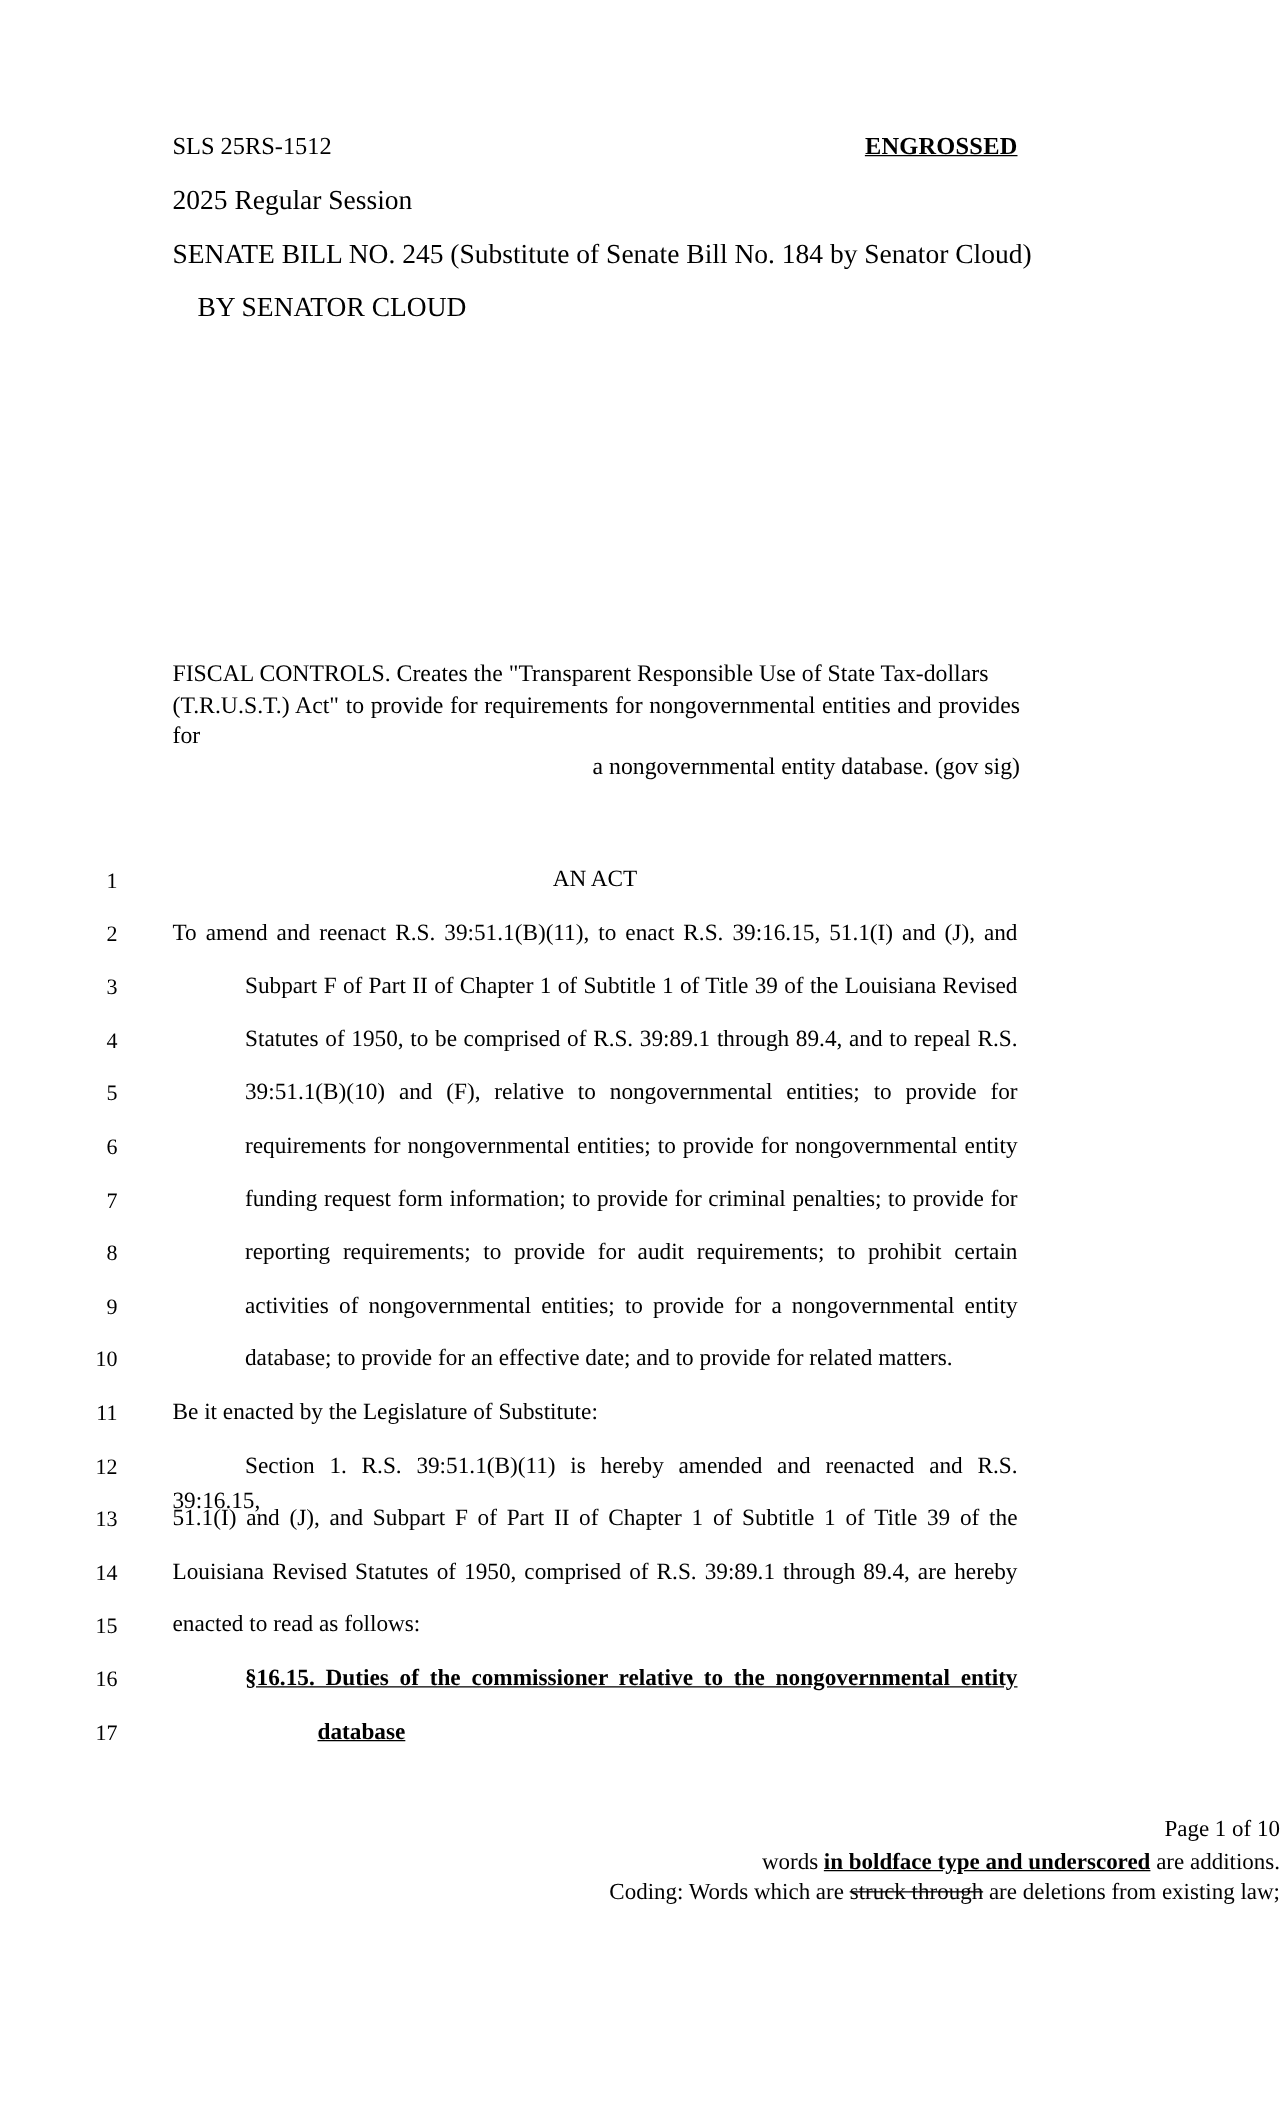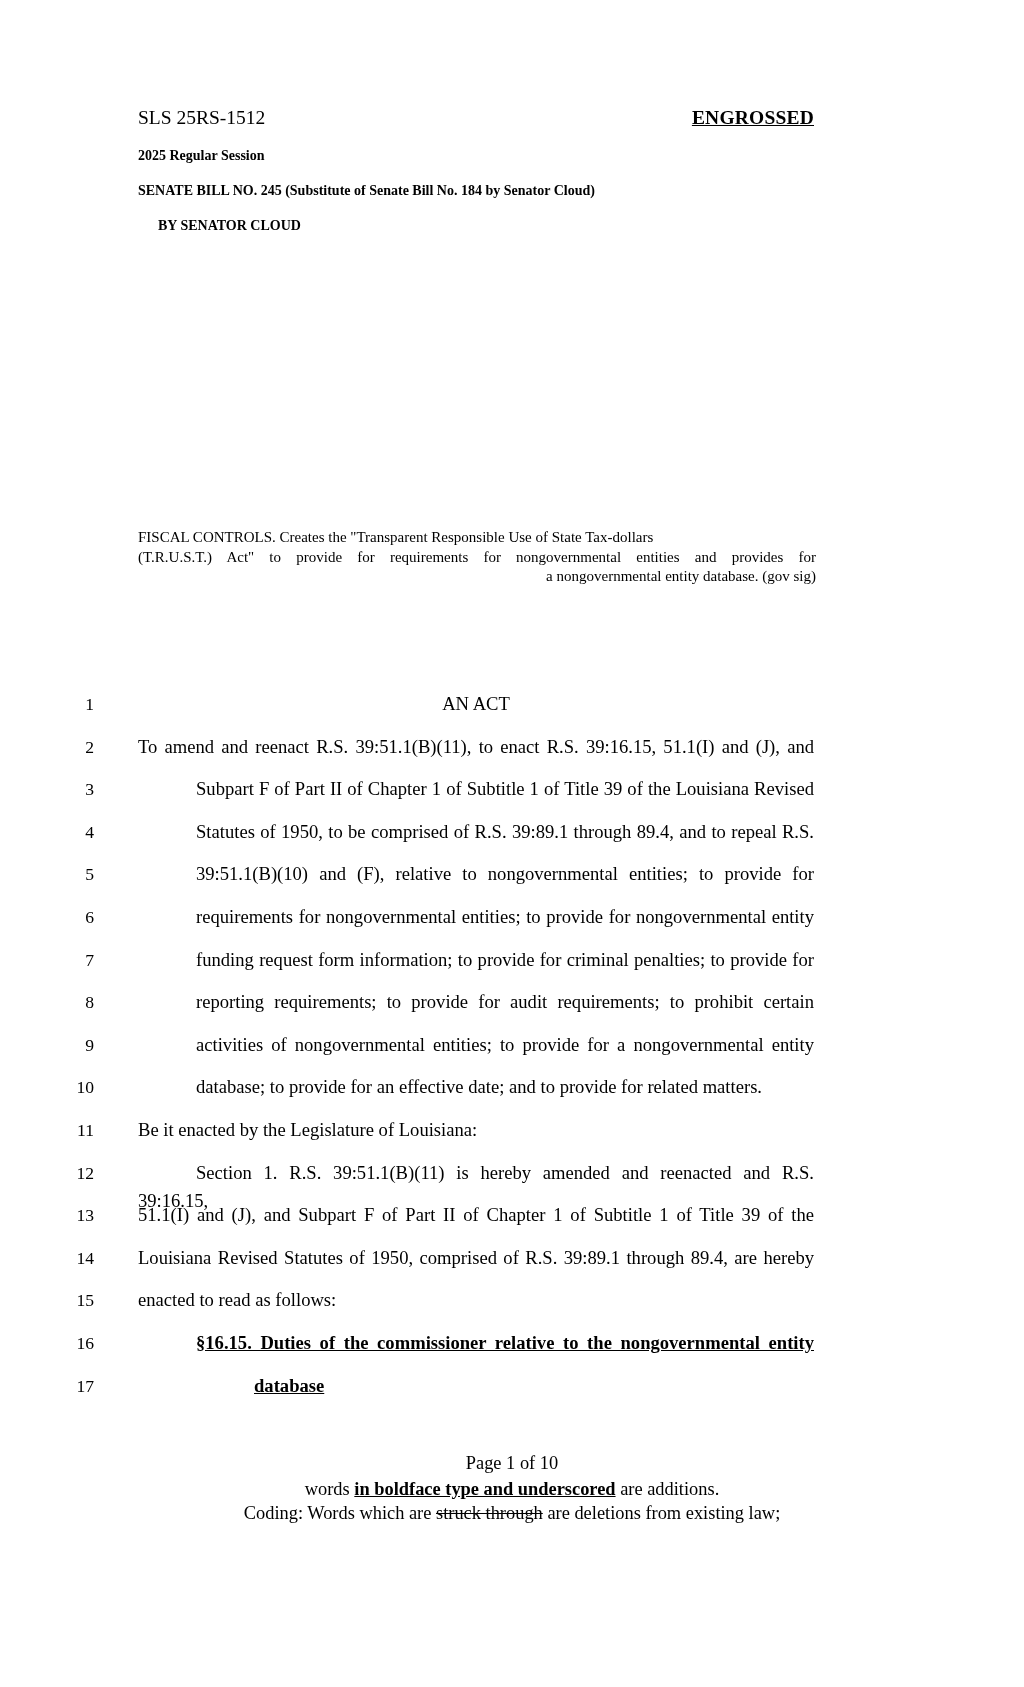--- a/index.html
+++ b/index.html
@@ -36,35 +36,34 @@
     margin-bottom: 21px;
   }
   .doc-id { white-space: nowrap; }
   .engrossed {
     font-weight: bold;
     text-decoration: underline;
     letter-spacing: 0.2px;
     white-space: nowrap;
   }
   .header-line {
-    font-size: 14px;
+    font-size: 22px;
     line-height: 1.0;
     margin-bottom: 21px;
     white-space: nowrap;
-    font-weight: bold;
   }
   .header-line:last-child { margin-bottom: 0; margin-left: 20px; }
 
   
   .digest {
     position: absolute;
     left: 138px;
     top: 528px;
     width: 678px;
-    font-size: 15px;
+    font-size: 19px;
     line-height: 1.30;
     text-align: justify;
   }
   .digest p { margin: 0; }
   .digest .l1 { text-align: justify; }
   .digest .l2 {
     text-align: justify;
     text-align-last: justify;
   }
   .digest .l3 { text-align: right; }
@@ -116,21 +115,21 @@
     font-weight: bold;
     text-decoration: underline;
   }
 
   
   .footer {
     position: absolute;
     left: 0;
     top: 1452px;
     width: 1024px;
-    text-align: center;
+    text-align: right;
     font-size: 18.4px;
     line-height: 1.30;
   }
   .footer .pageno { margin-bottom: 2px; }
   .footer .legend-line { white-space: nowrap; }
   .strike { text-decoration: line-through; }
   .bu { font-weight: bold; text-decoration: underline; }
 </style>
 </head>
 <body>
@@ -200,21 +199,21 @@
       <span class="txt">activities of nongovernmental entities; to provide for a nongovernmental entity</span>
     </div>
 
     <div class="bline ind1">
       <span class="num">10</span>
       <span class="txt noj">database; to provide for an effective date; and to provide for related matters.</span>
     </div>
 
     <div class="bline">
       <span class="num">11</span>
-      <span class="txt noj">Be it enacted by the Legislature of Louisiana:</span>
+      <span class="txt noj">Be it enacted by the Legislature of Substitute:</span>
     </div>
 
     <div class="bline">
       <span class="num">12</span>
       <span class="txt" style="text-indent:58px;">Section 1. R.S. 39:51.1(B)(11) is hereby amended and reenacted and R.S. 39:16.15,</span>
     </div>
 
     <div class="bline">
       <span class="num">13</span>
       <span class="txt">51.1(I) and (J), and Subpart F of Part II of Chapter 1 of Subtitle 1 of Title 39 of the</span>

